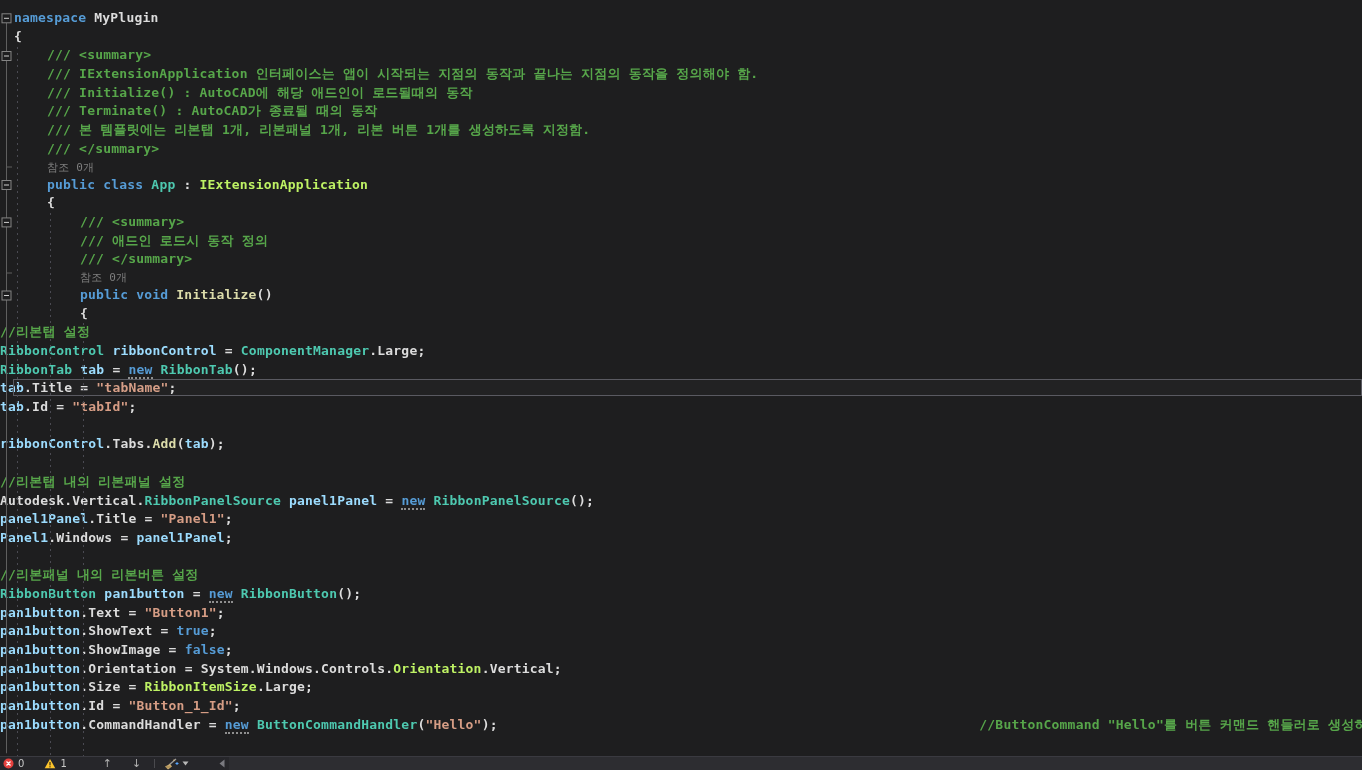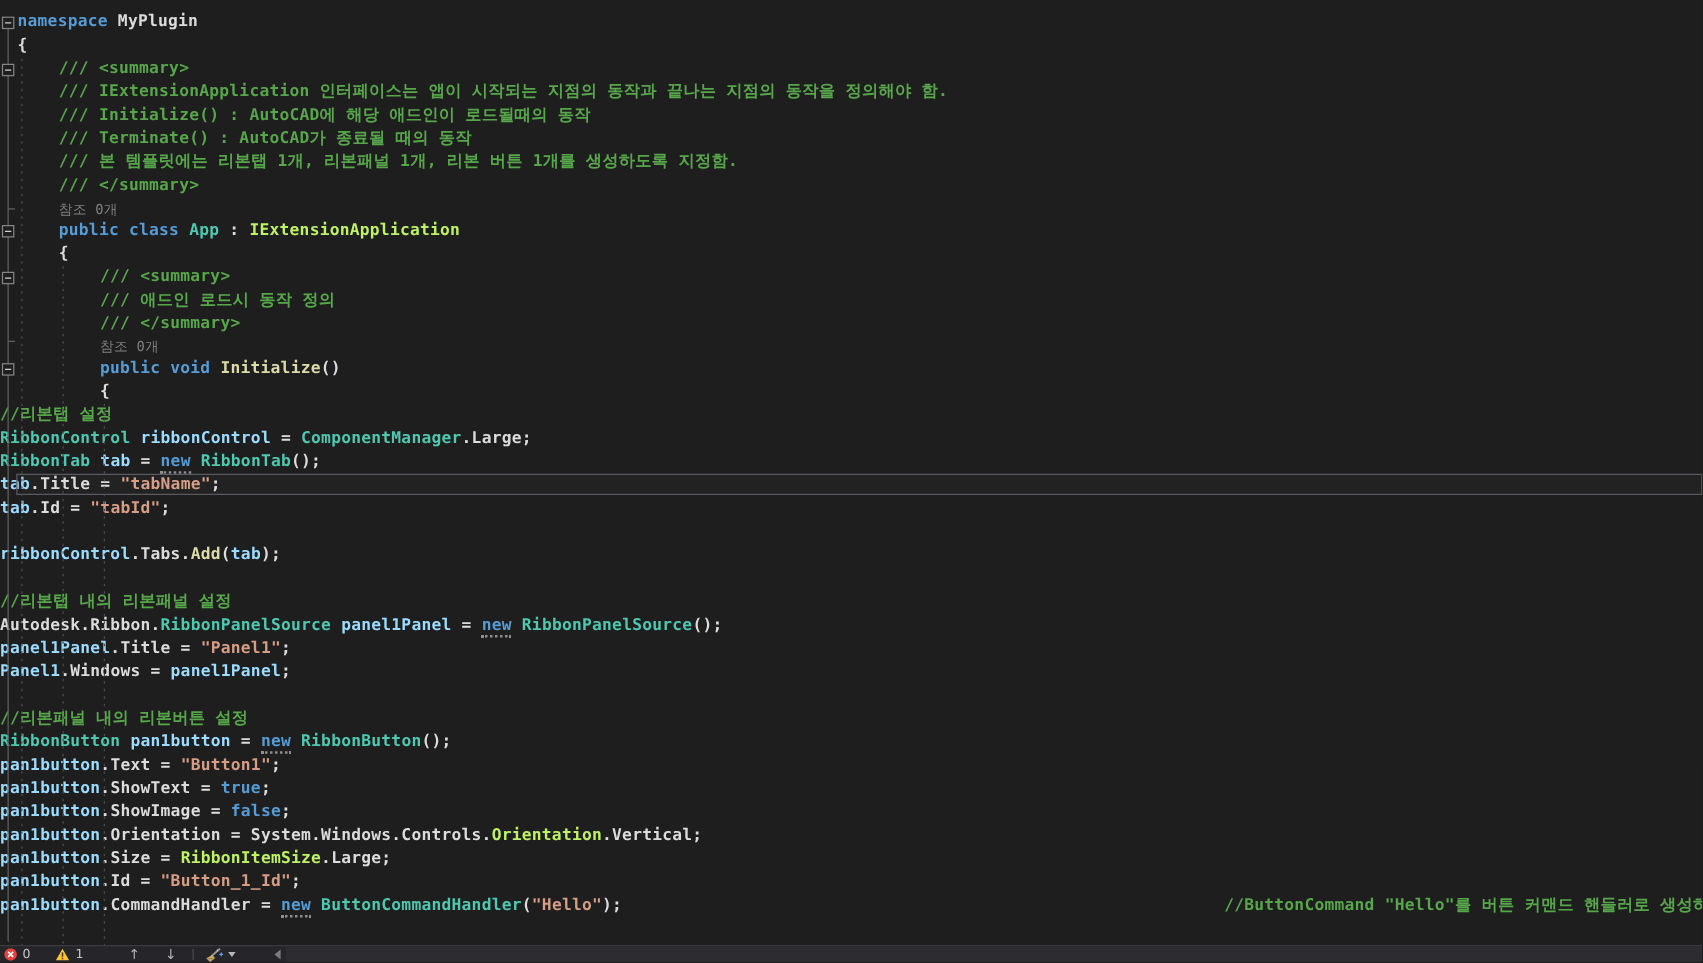--- a/index.html
+++ b/index.html
@@ -60,21 +60,21 @@
         <div class="ln i2"><span class="tk-pl">{</span></div>
         <div class="ln i3"><span class="tk-cm">//리본탭 설정</span></div>
         <div class="ln i3"><span class="tk-ty">RibbonControl</span><span class="tk-va"> ribbonControl</span><span class="tk-pl"> = </span><span class="tk-ty">ComponentManager</span><span class="tk-pl">.Large;</span></div>
         <div class="ln i3"><span class="tk-ty">RibbonTab</span><span class="tk-va"> tab</span><span class="tk-pl"> = </span><span class="tk-nw">new</span><span class="tk-ty"> RibbonTab</span><span class="tk-pl">();</span></div>
         <div class="ln i3 cur"><span class="tk-va">tab</span><span class="tk-pl">.Title = </span><span class="tk-st">"tabName"</span><span class="tk-pl">;</span></div>
         <div class="ln i3"><span class="tk-va">tab</span><span class="tk-pl">.Id = </span><span class="tk-st">"tabId"</span><span class="tk-pl">;</span></div>
         <div class="ln i3"></div>
         <div class="ln i3"><span class="tk-va">ribbonControl</span><span class="tk-pl">.Tabs.</span><span class="tk-mt">Add</span><span class="tk-pl">(</span><span class="tk-va">tab</span><span class="tk-pl">);</span></div>
         <div class="ln i3"></div>
         <div class="ln i3"><span class="tk-cm">//리본탭 내의 리본패널 설정</span></div>
-        <div class="ln i3"><span class="tk-pl">Autodesk.Ribbon.</span><span class="tk-ty">RibbonPanelSource</span><span class="tk-va"> panel1Panel</span><span class="tk-pl"> = </span><span class="tk-nw">new</span><span class="tk-ty"> RibbonPanelSource</span><span class="tk-pl">();</span></div>
+        <div class="ln i3"><span class="tk-pl">Autodesk.Vertical.</span><span class="tk-ty">RibbonPanelSource</span><span class="tk-va"> panel1Panel</span><span class="tk-pl"> = </span><span class="tk-nw">new</span><span class="tk-ty"> RibbonPanelSource</span><span class="tk-pl">();</span></div>
         <div class="ln i3"><span class="tk-va">panel1Panel</span><span class="tk-pl">.Title = </span><span class="tk-st">"Panel1"</span><span class="tk-pl">;</span></div>
         <div class="ln i3"><span class="tk-va">Panel1</span><span class="tk-pl">.Windows = </span><span class="tk-va">panel1Panel</span><span class="tk-pl">;</span></div>
         <div class="ln i3"></div>
         <div class="ln i3"><span class="tk-cm">//리본패널 내의 리본버튼 설정</span></div>
         <div class="ln i3"><span class="tk-ty">RibbonButton</span><span class="tk-va"> pan1button</span><span class="tk-pl"> = </span><span class="tk-nw">new</span><span class="tk-ty"> RibbonButton</span><span class="tk-pl">();</span></div>
         <div class="ln i3"><span class="tk-va">pan1button</span><span class="tk-pl">.Text = </span><span class="tk-st">"Button1"</span><span class="tk-pl">;</span></div>
         <div class="ln i3"><span class="tk-va">pan1button</span><span class="tk-pl">.ShowText = </span><span class="tk-kw">true</span><span class="tk-pl">;</span></div>
         <div class="ln i3"><span class="tk-va">pan1button</span><span class="tk-pl">.ShowImage = </span><span class="tk-kw">false</span><span class="tk-pl">;</span></div>
         <div class="ln i3"><span class="tk-va">pan1button</span><span class="tk-pl">.Orientation = System.Windows.Controls.</span><span class="tk-if">Orientation</span><span class="tk-pl">.Vertical;</span></div>
         <div class="ln i3"><span class="tk-va">pan1button</span><span class="tk-pl">.Size = </span><span class="tk-if">RibbonItemSize</span><span class="tk-pl">.Large;</span></div>

